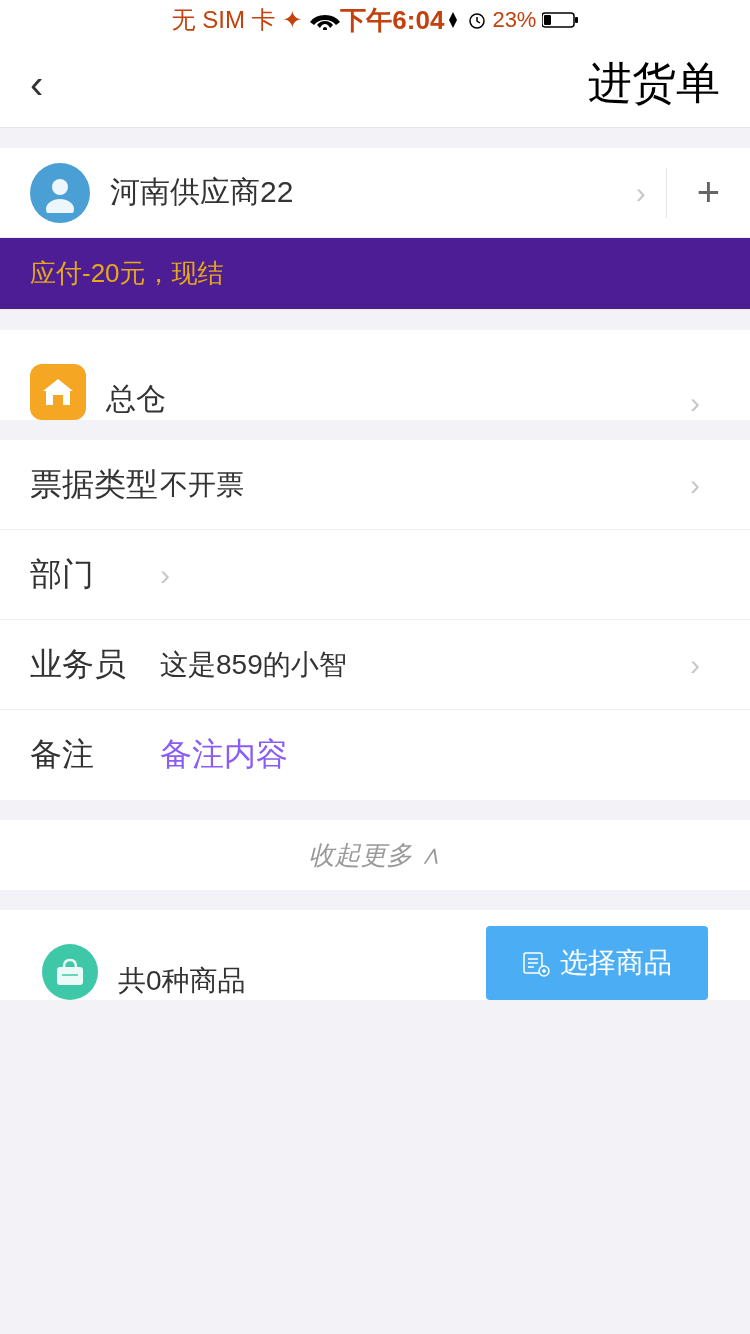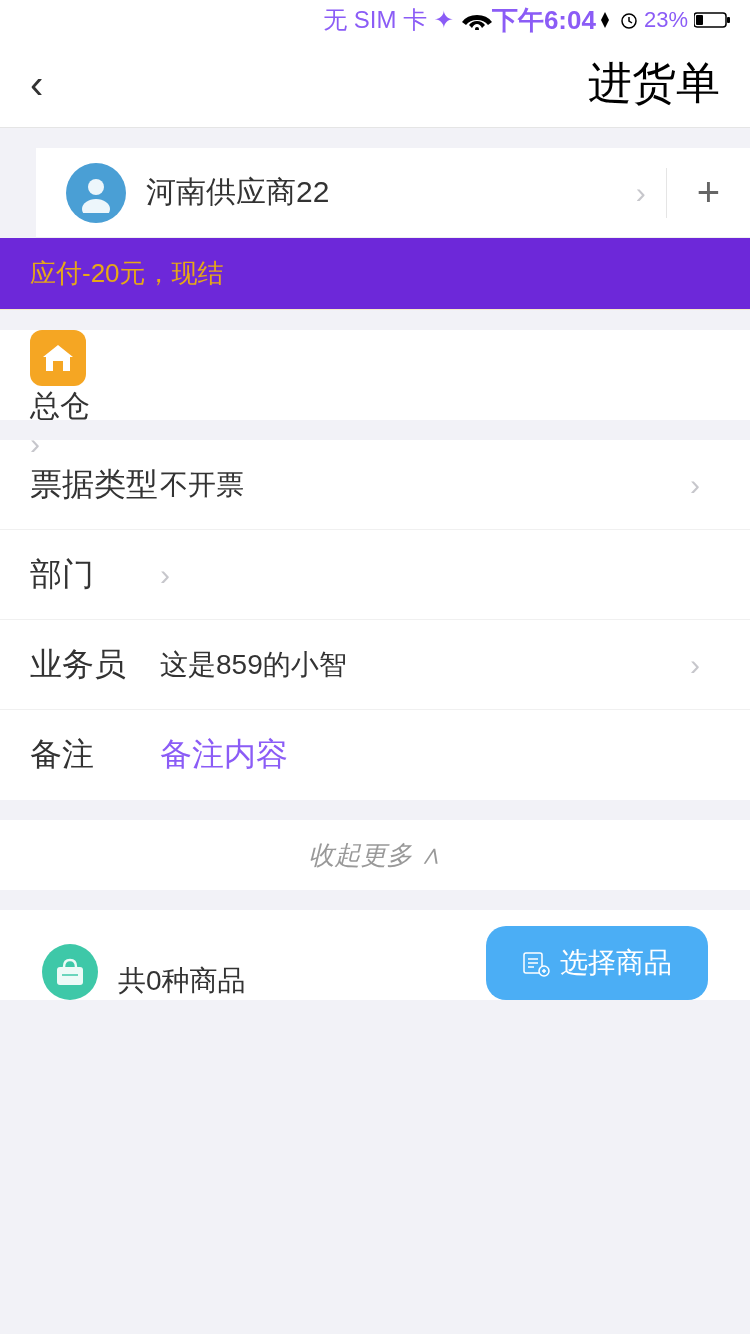--- a/index.html
+++ b/index.html
@@ -13,24 +13,24 @@
       color: #333;
     }
 
     
     .status-bar {
       width: 750px;
       height: 40px;
       background: #fff;
       display: flex;
       align-items: center;
-      justify-content: flex-end;
+      justify-content: center;
       padding: 0 20px;
       font-size: 24px;
-      color: #8b5cf6;
+      color: #c2410c;
     }
     .status-left { display: flex; align-items: center; gap: 8px; }
     .status-center { font-weight: 600; font-size: 26px; }
     .status-right { display: flex; align-items: center; gap: 6px; font-size: 22px; }
 
     
     .nav-bar {
       width: 750px;
       height: 88px;
       background: #fff;
@@ -64,21 +64,20 @@
     }
 
     
     .supplier-section {
       background: #fff;
       display: flex;
       align-items: center;
       padding: 0 30px;
       height: 90px;
       border-bottom: 1px solid #f0f0f0;
-      margin-left: 36px;
     }
     .supplier-avatar {
       width: 60px;
       height: 60px;
       border-radius: 50%;
       background: #4a9fd5;
       display: flex;
       align-items: center;
       justify-content: center;
       margin-right: 20px;
@@ -101,36 +100,35 @@
       margin-right: 30px;
     }
     .add-btn {
       font-size: 40px;
       color: #666;
       cursor: pointer;
     }
 
     
     .notice-bar {
-      background: #6d28d9;
+      background: #4c1d95;
       padding: 18px 30px;
       font-size: 26px;
       color: #e6a817;
       border-bottom: 1px solid #f5e9c8;
     }
 
     
     .warehouse-section {
       background: #fff;
       margin-top: 20px;
       display: flex;
-      align-items: flex-start;
+      align-items: flex-end;
       padding: 0 30px;
       height: 90px;
-      flex-direction: column;
     }
     .warehouse-icon {
       width: 56px;
       height: 56px;
       border-radius: 12px;
       background: #f5a623;
       display: flex;
       align-items: center;
       justify-content: center;
       margin-right: 20px;
@@ -211,21 +209,21 @@
     }
     .product-count {
       flex: 1;
       font-size: 28px;
       color: #333;
     }
     .select-btn {
       background: #4baef5;
       color: #fff;
       font-size: 28px;
-      border-radius: 20px;
+      border-radius: 4px;
       padding: 18px 36px;
       display: flex;
       align-items: center;
       gap: 10px;
       cursor: pointer;
     }
 
     
     svg { display: inline-block; }
   </style>

